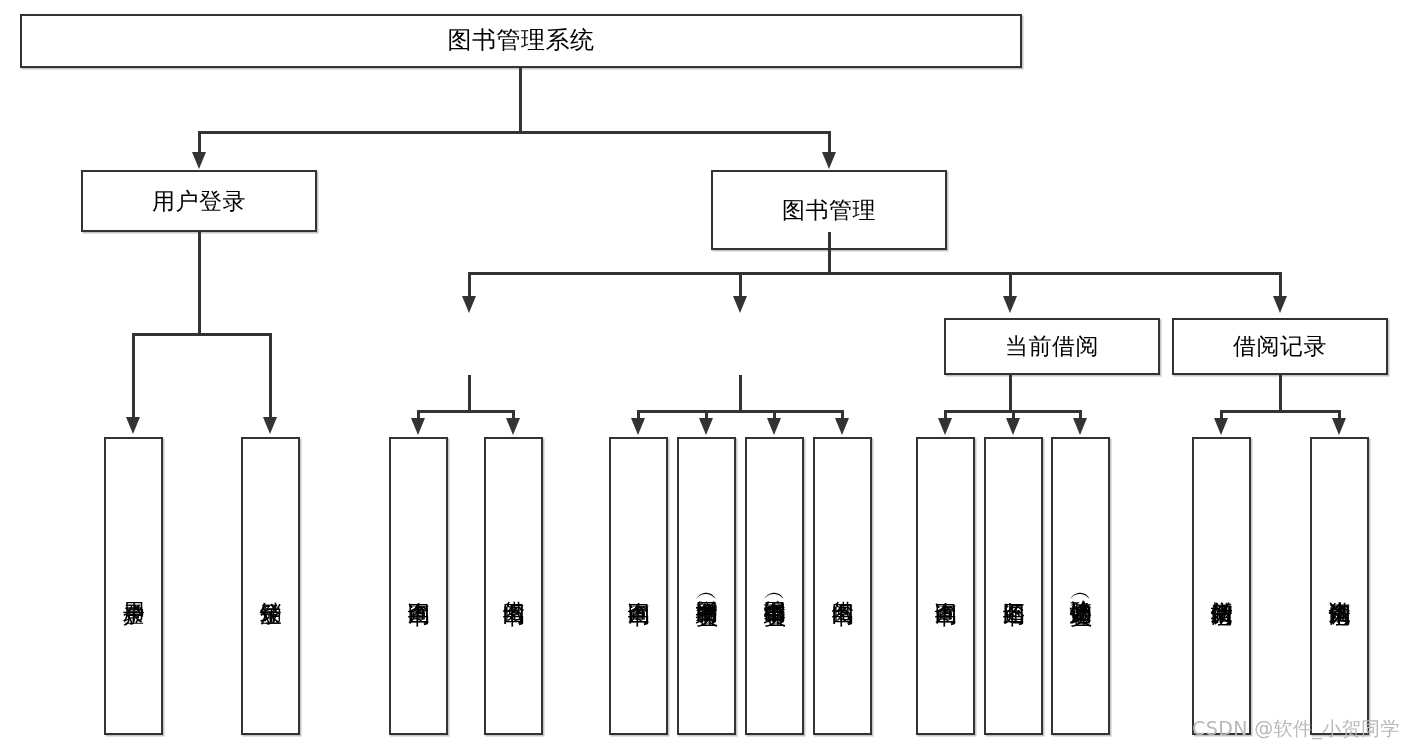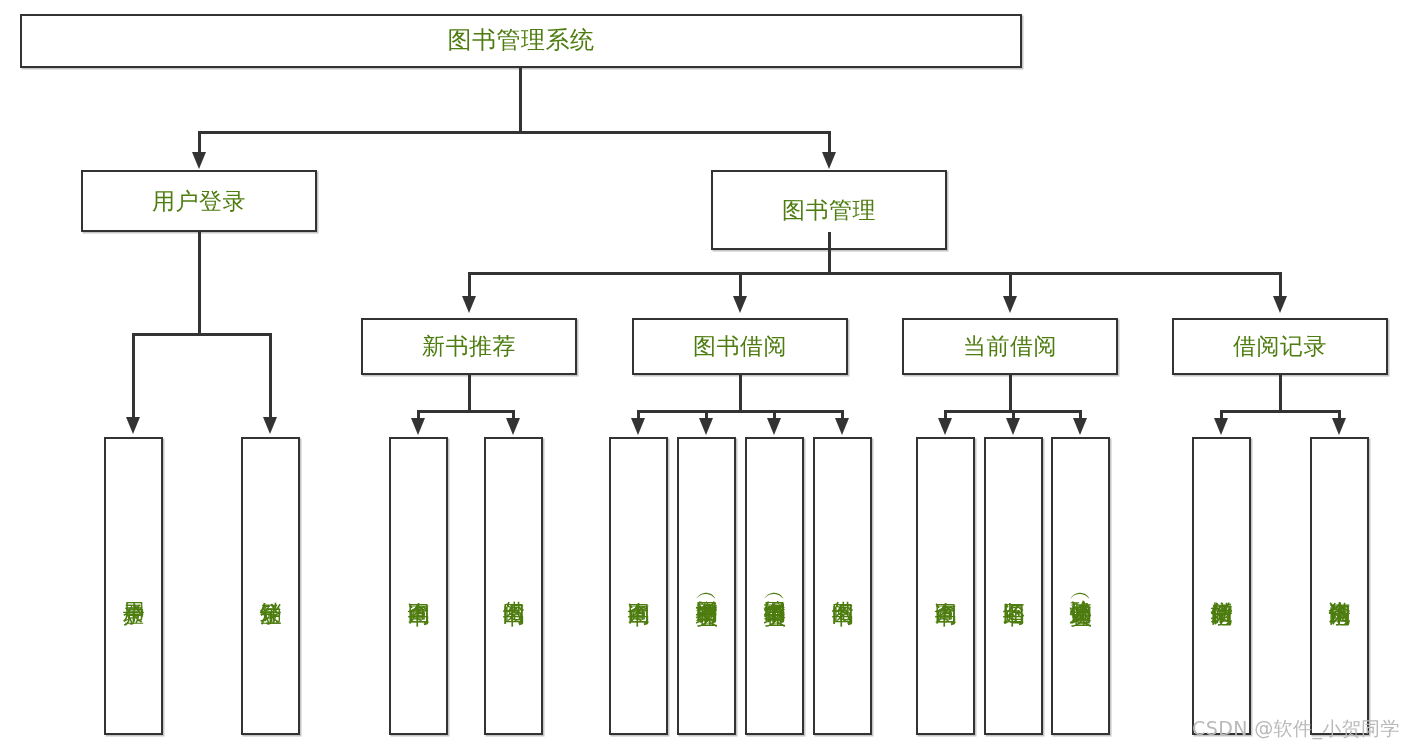--- a/index.html
+++ b/index.html
@@ -20,21 +20,21 @@
   }
   
   .node {
     position: absolute;
     box-sizing: border-box;
     border: 2.5px solid #333333;
     background: #ffffff;
     display: flex;
     align-items: center;
     justify-content: center;
-    color: #4d7c0f;
+    color: #000000;
     box-shadow: 1.5px 1.5px 0 rgba(150,150,150,0.55);
   }
   .node .label {
     font-size: 23px;
     line-height: 1.15;
     letter-spacing: 0.5px;
     white-space: nowrap;
   }
   
   .node.root .label { font-size: 24px; }
@@ -116,27 +116,21 @@
   <div class="edge h" style="left:468px; top:272px; width:813px;"></div>
   <div class="edge v" style="left:468px; top:272px; height:26px;"></div>
   <div class="arrow" style="left:462px; top:296px;"></div>
   <div class="edge v" style="left:739px; top:272px; height:26px;"></div>
   <div class="arrow" style="left:733px; top:296px;"></div>
   <div class="edge v" style="left:1009px; top:272px; height:26px;"></div>
   <div class="arrow" style="left:1003px; top:296px;"></div>
   <div class="edge v" style="left:1279px; top:272px; height:26px;"></div>
   <div class="arrow" style="left:1273px; top:296px;"></div>
 
-  <div class="node" style="left:361px; top:318px; width:216px; height:57px;">
-    <span class="label">新书推荐</span>
-  </div>
-  <div class="node" style="left:632px; top:318px; width:216px; height:57px;">
-    <span class="label">图书借阅</span>
-  </div>
-  <div class="node" style="left:902px; top:318px; width:216px; height:57px;">
+  <div class="node" style="left:944px; top:318px; width:216px; height:57px;">
     <span class="label">当前借阅</span>
   </div>
   <div class="node" style="left:1172px; top:318px; width:216px; height:57px;text-align:center;">
     <span class="label">借阅记录</span>
   </div>
 
   <div class="edge v" style="left:468px; top:375px; height:35px;"></div>
   <div class="edge h" style="left:417px; top:410px; width:97px;"></div>
   <div class="edge v" style="left:417px; top:410px; height:8px;"></div>
   <div class="arrow" style="left:411px; top:418px;"></div>

